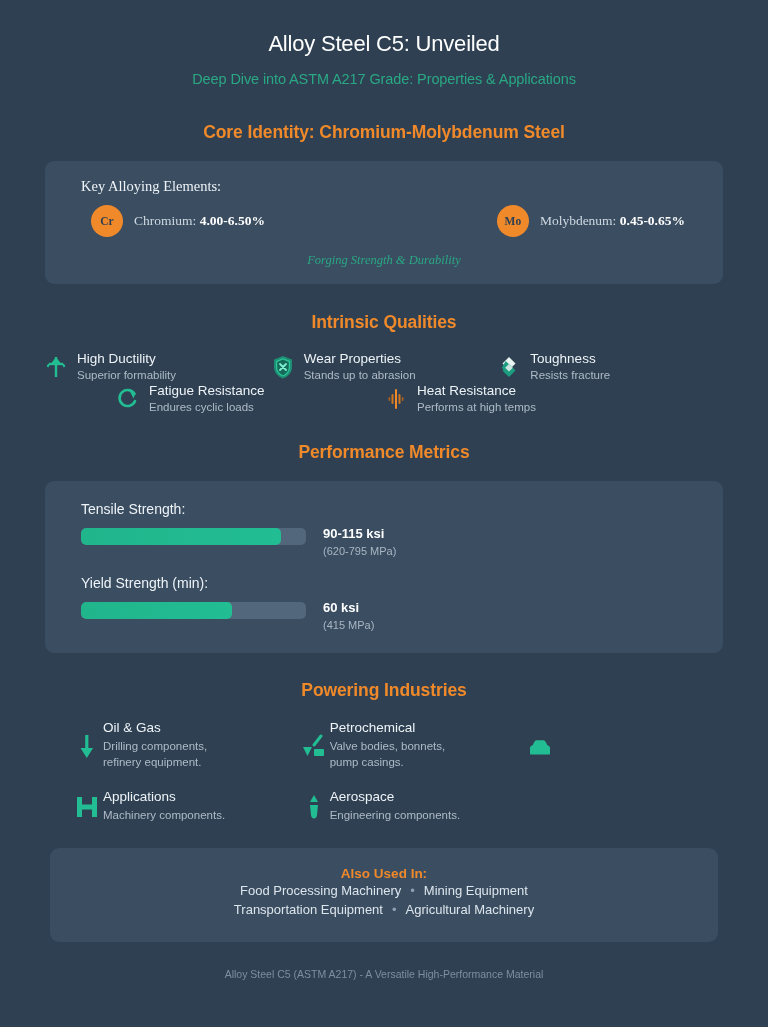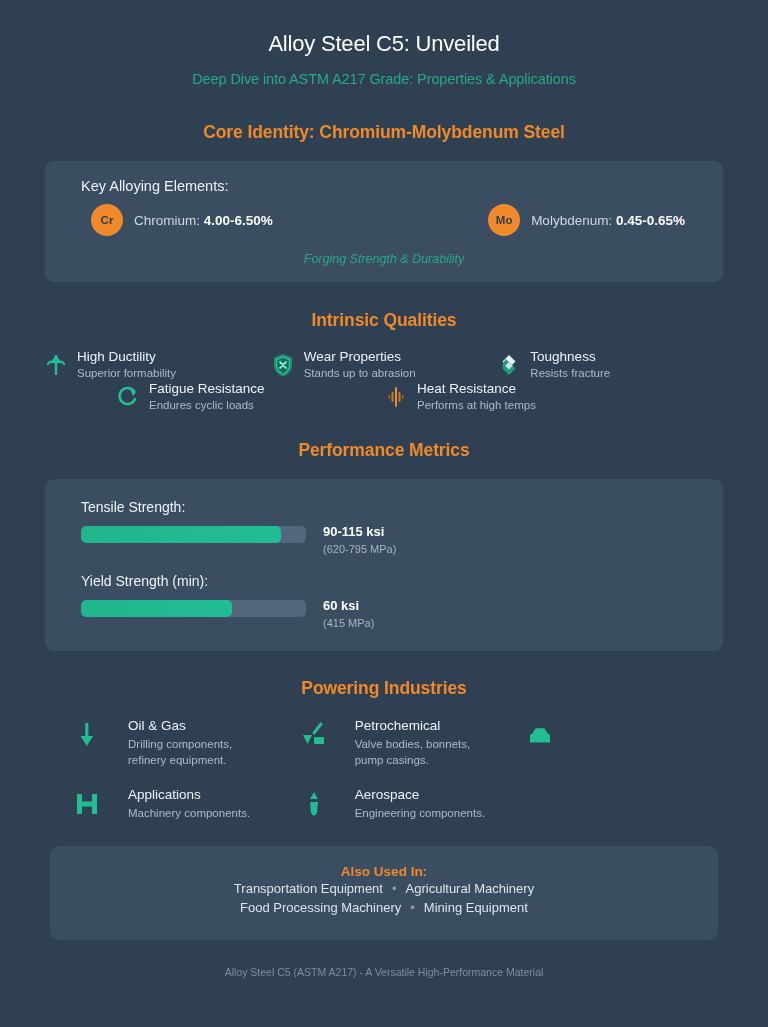--- a/index.html
+++ b/index.html
@@ -55,20 +55,21 @@
 
   
   .card {
     background: #3a4d61;
     border-radius: 9px;
     box-sizing: border-box;
   }
   .card-core {
     margin: 18px 1px 0 1px;
     padding: 17px 36px 16px 36px;
+    font-family: Liberation Serif, serif;
   }
   .card-label {
     font-size: 14.5px;
     color: #eef3f7;
     margin-bottom: 10px;
   }
   .elements-row {
     display: flex;
     align-items: center;
     justify-content: space-between;
@@ -183,22 +184,22 @@
     display: grid;
     grid-template-columns: repeat(3, 1fr);
   }
   .ind-row2 {
     margin-top: 18px;
     display: grid;
     grid-template-columns: repeat(3, 1fr);
   }
   .ind {
     display: flex;
-    align-items: flex-start;
-    gap: 28px;
+    align-items: center;
+    gap: 3px;
     padding-left: 30px;
   }
   .ind-ico { flex: none; width: 26px; height: 28px; display:block; margin-top: 4px; }
   .ind-name {
     font-size: 13.5px;
     color: #eef3f7;
     line-height: 1.3;
   }
   .ind-desc {
     font-size: 11.5px;
@@ -441,22 +442,22 @@
       </div>
     </div>
 
     <div></div>
 
   </div>
 
   <div class="card card-also">
     <div class="also-title">Also Used In:</div>
     <div class="also-line">
+      <span>Food Processing Machinery</span><span class="also-sep">•</span><span>Mining Equipment</span>
+    </div>
+    <div class="also-line">
       <span>Transportation Equipment</span><span class="also-sep">•</span><span>Agricultural Machinery</span>
     </div>
-    <div class="also-line">
-      <span>Food Processing Machinery</span><span class="also-sep">•</span><span>Mining Equipment</span>
-    </div>
   </div>
 
   <div class="footer">Alloy Steel C5 (ASTM A217) - A Versatile High-Performance Material</div>
 
 </div>
 
 </body></html>

